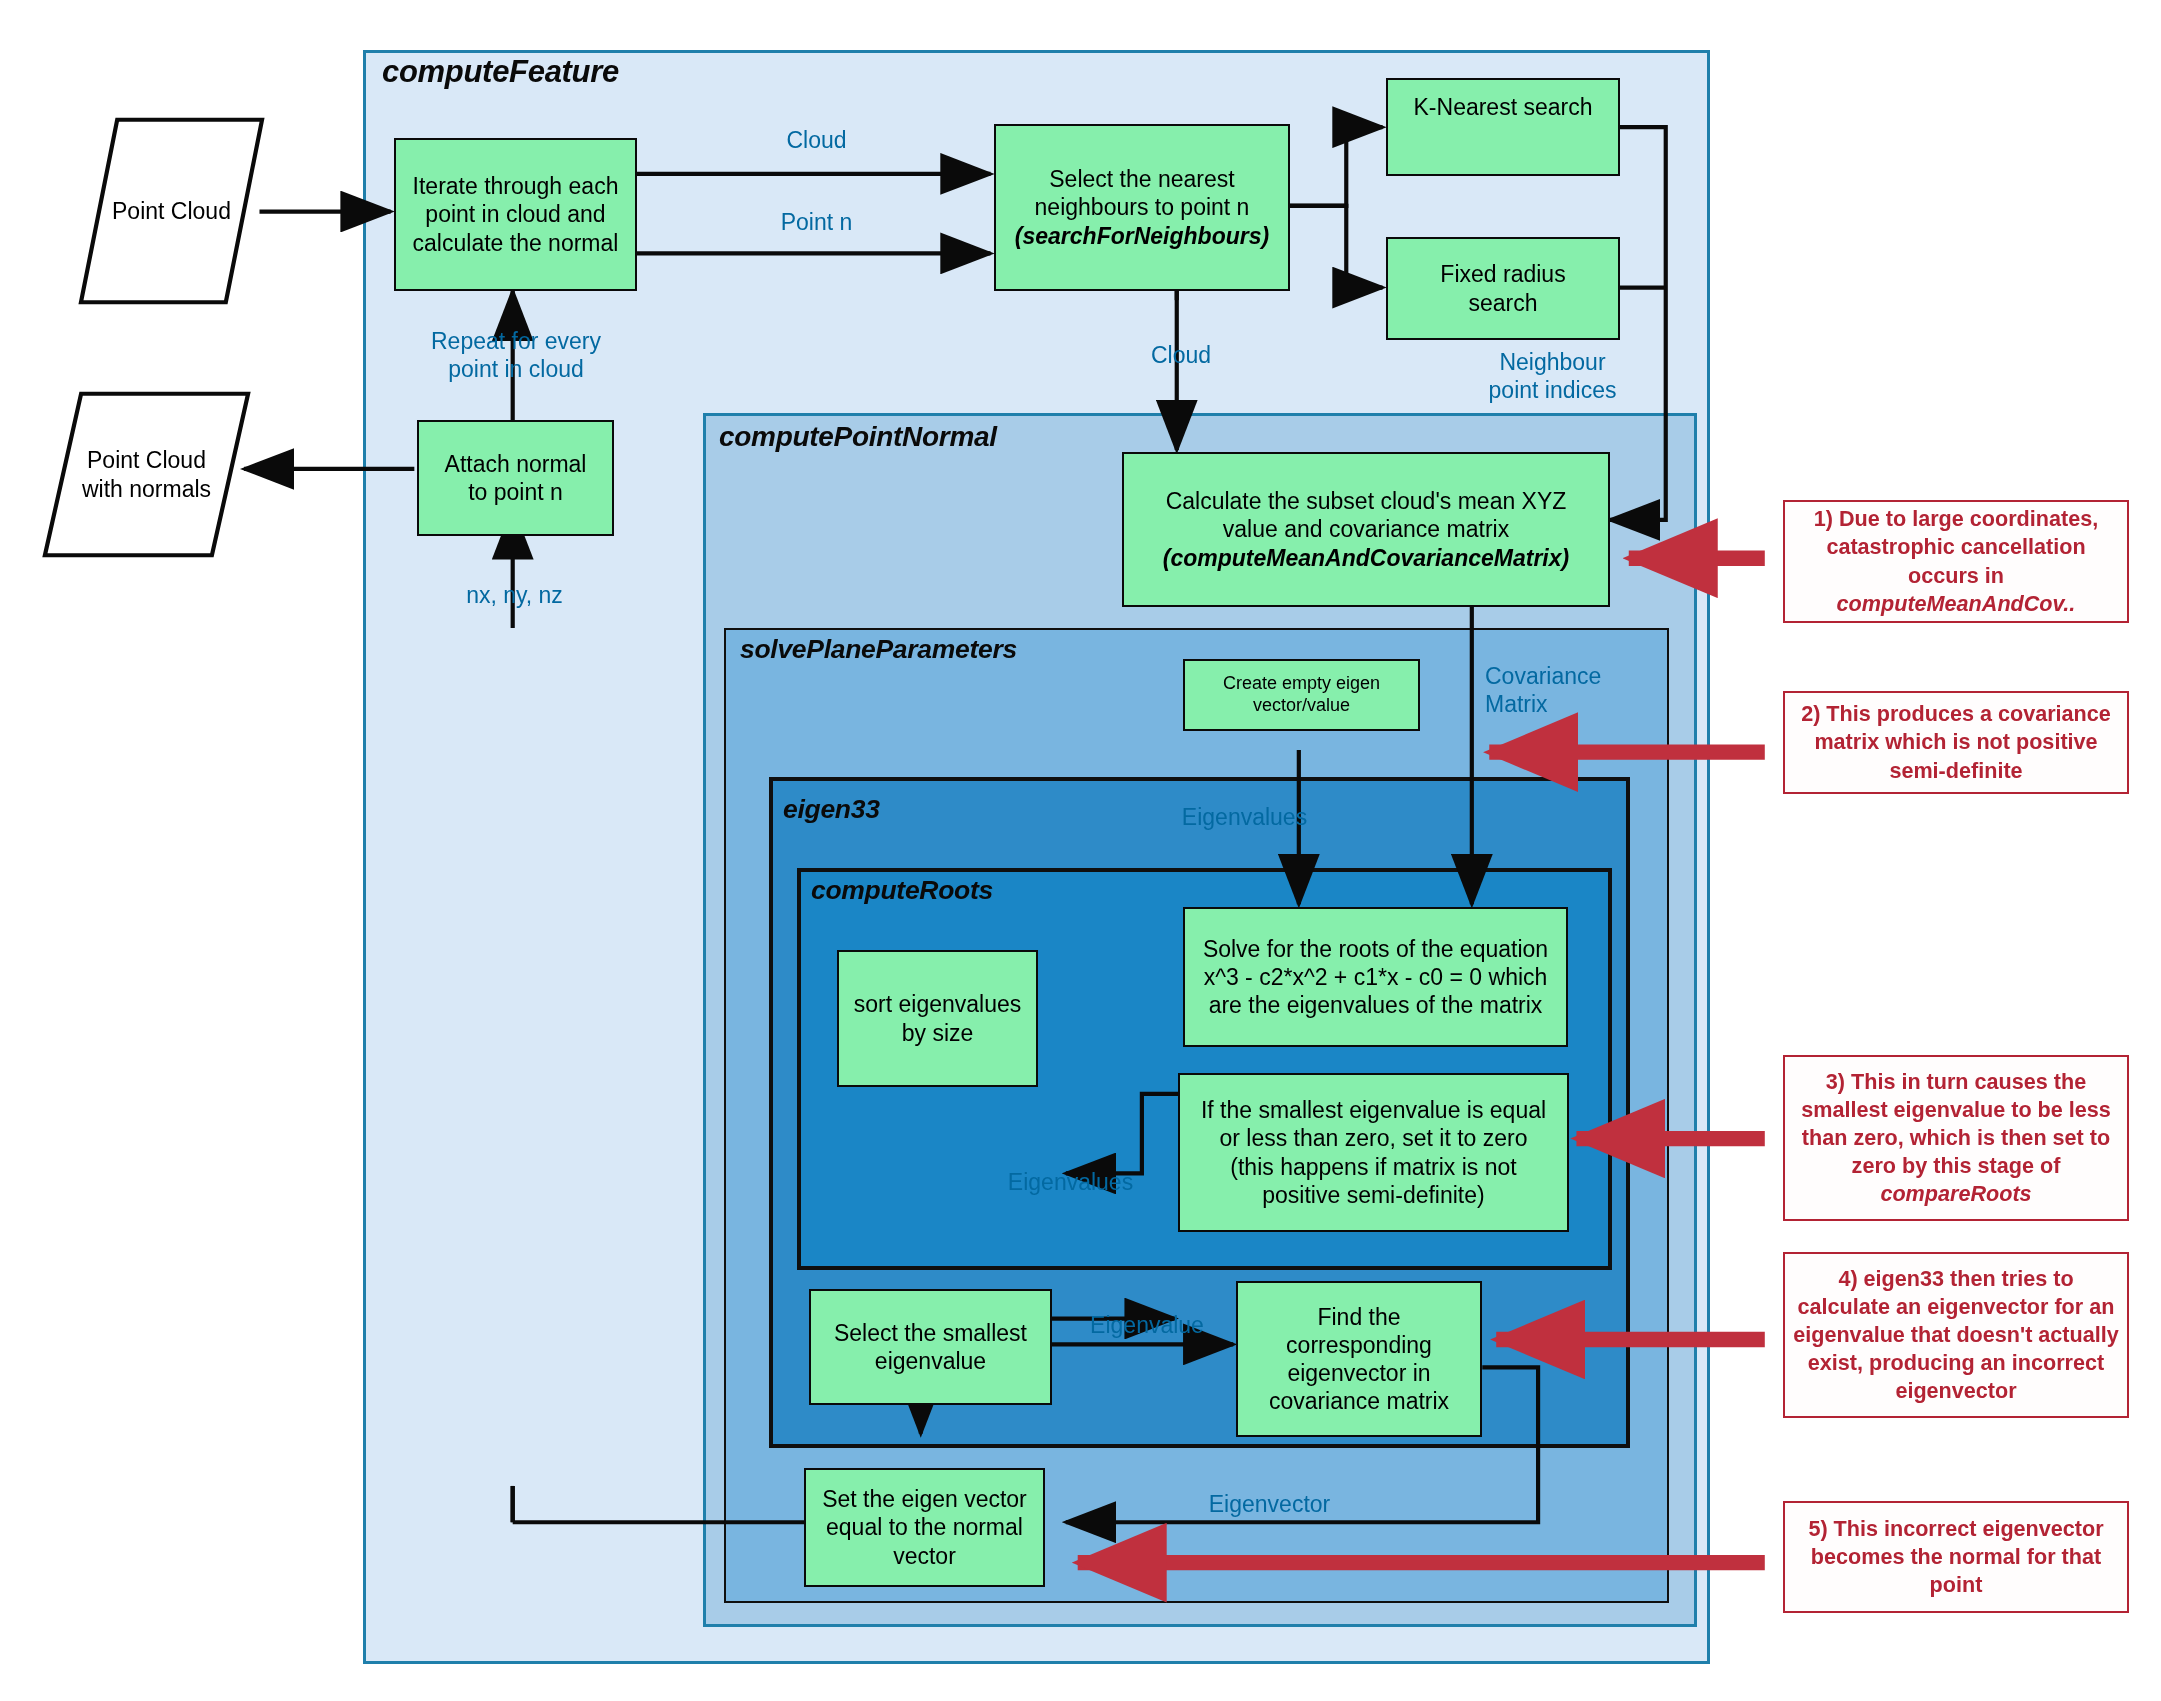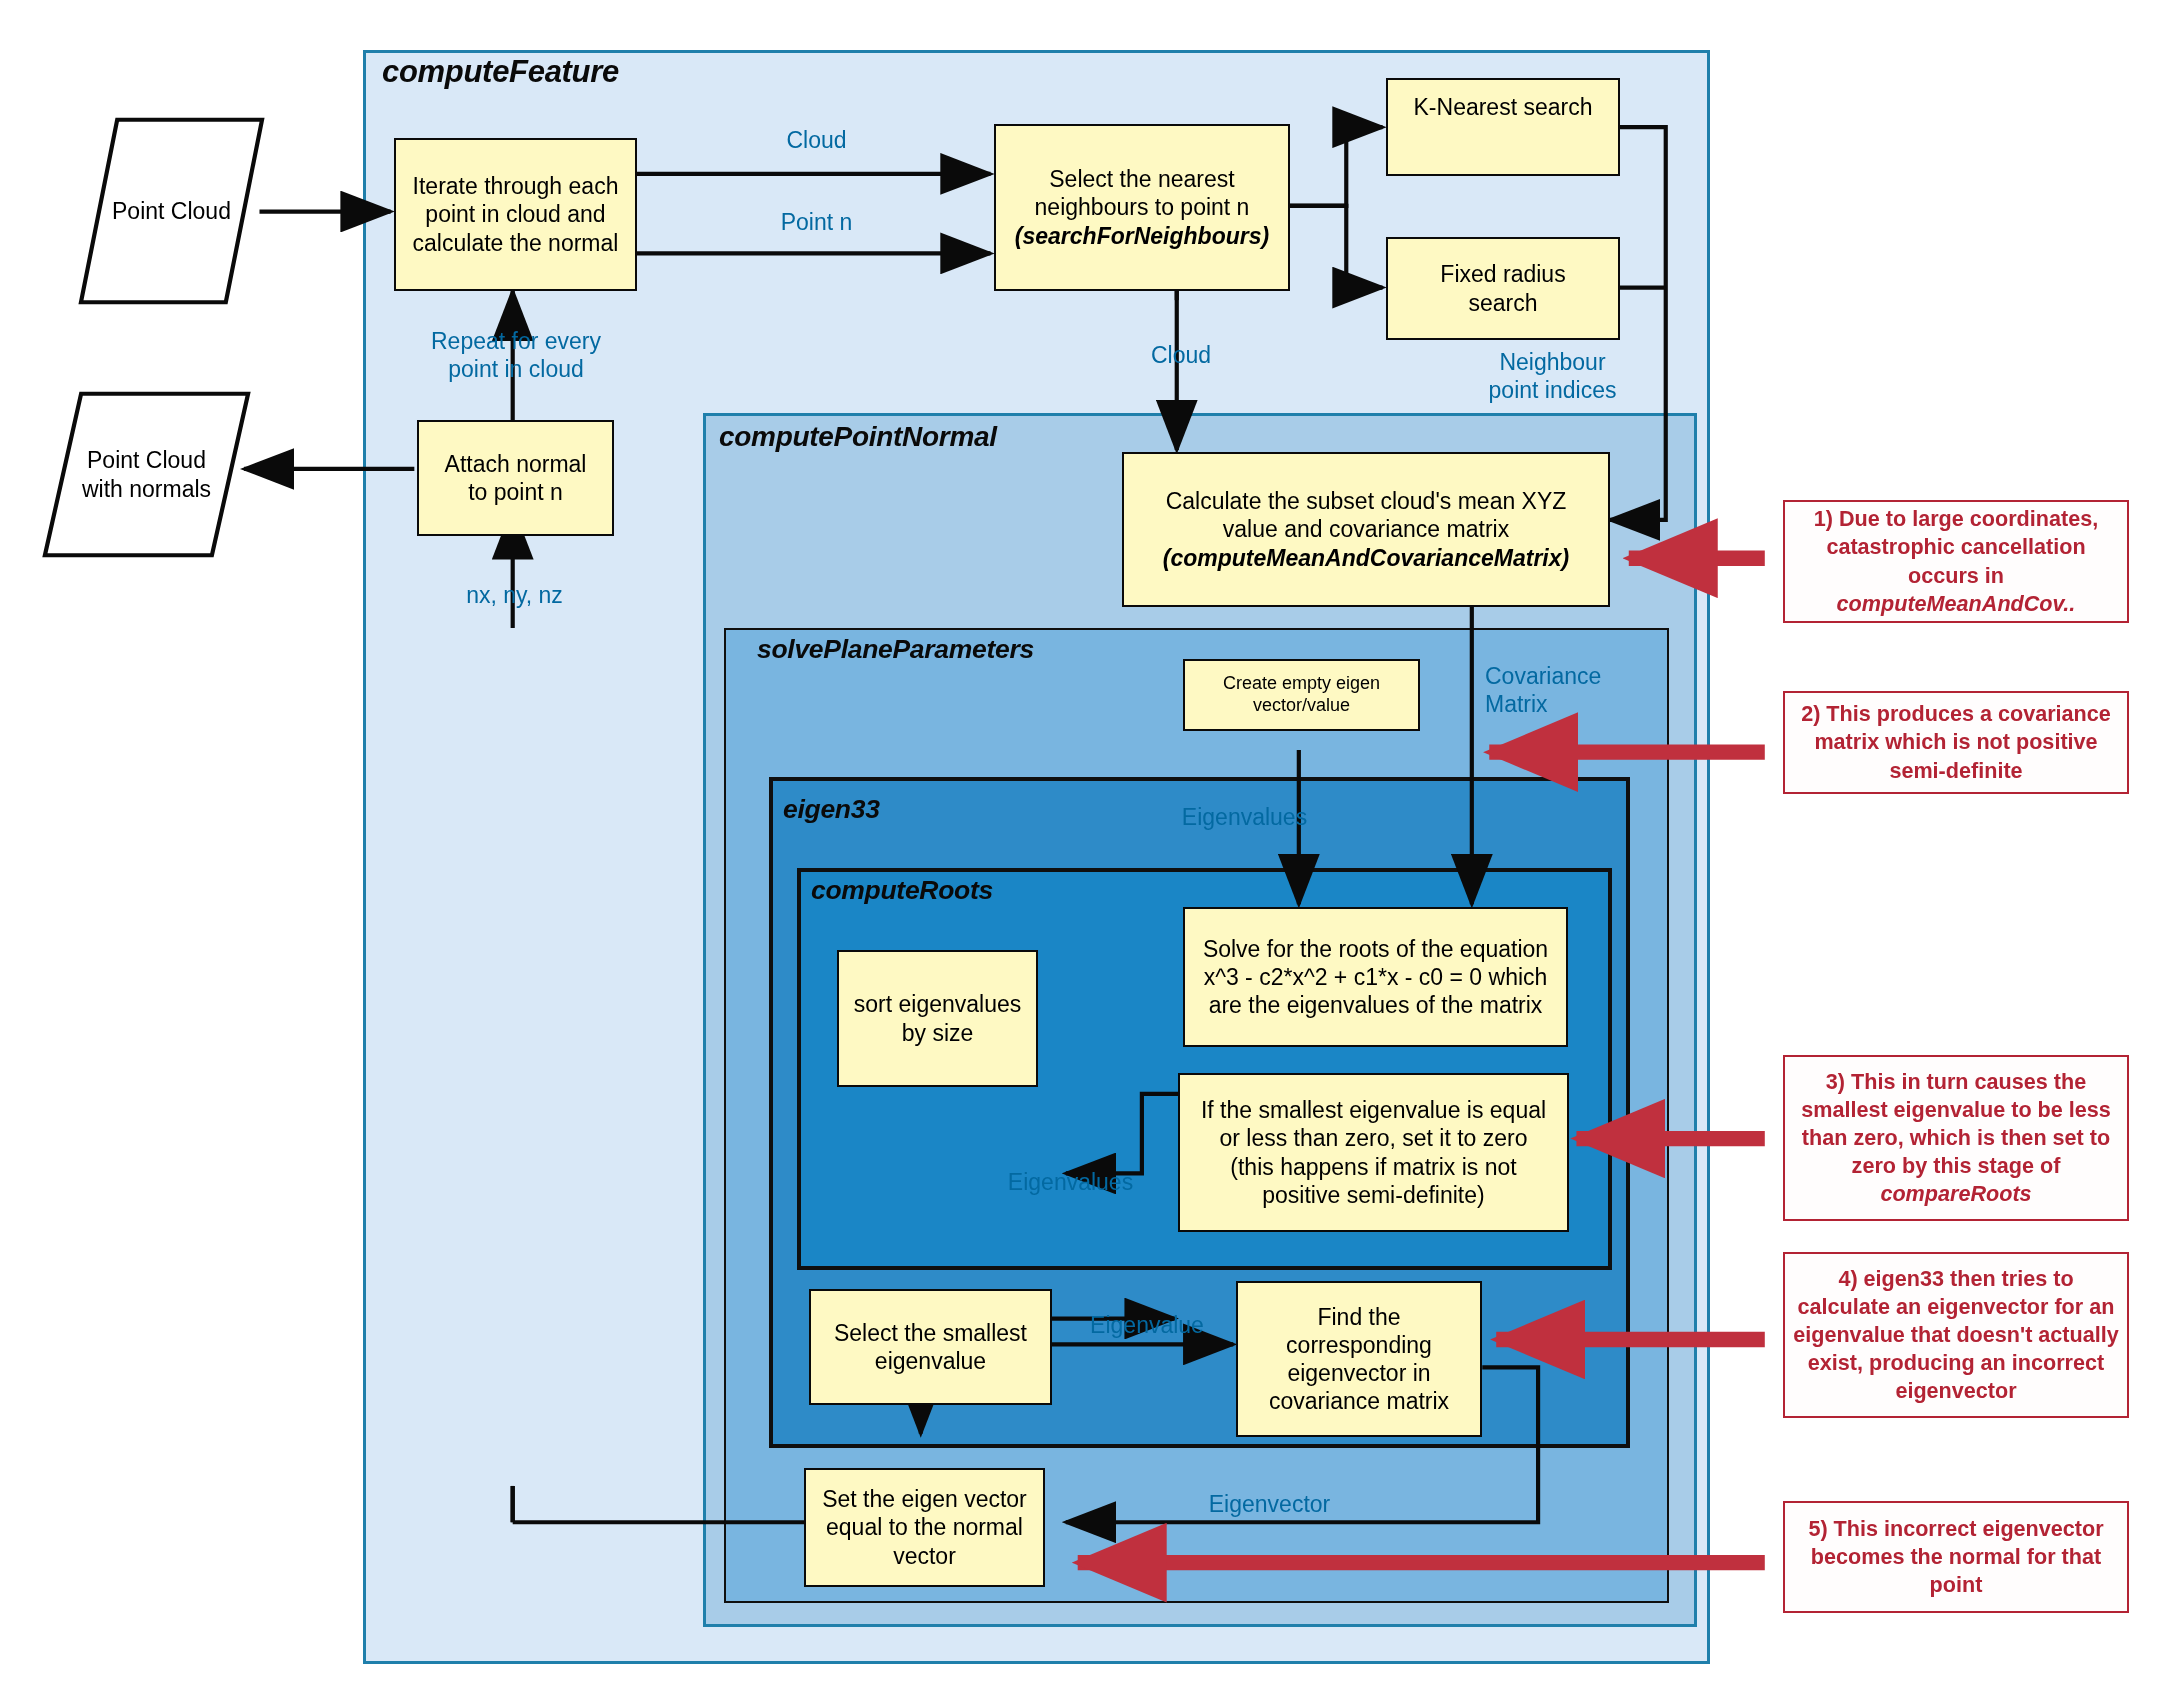--- a/index.html
+++ b/index.html
@@ -13,21 +13,21 @@
   .c-feature   {background:#d9e8f7;border:3.5px solid #1f7fab;}
   .c-pointnorm {background:#a8cce8;border:3.5px solid #1f7fab;}
   .c-solve     {background:#79b5e0;border:2.8px solid #0f0f0f;}
   .c-eigen33   {background:#2e8bc8;border:4.2px solid #0f0f0f;}
   .c-roots     {background:#1a86c6;border:4.2px solid #0f0f0f;}
 
   .ctitle{position:absolute;font-style:italic;font-weight:bold;color:#0a0a0a;
           white-space:nowrap;letter-spacing:-0.3px;}
 
   
-  .box{position:absolute;box-sizing:border-box;background:#fef9c3;border:2.8px solid #0a0a0a;
+  .box{position:absolute;box-sizing:border-box;background:#86efac;border:2.8px solid #0a0a0a;
        display:flex;align-items:center;justify-content:center;text-align:center;
        color:#000;line-height:1.22;padding:2.8px 5.6px;}
   .box .ln{display:block;}
   .box .bi{font-style:italic;font-weight:bold;}
 
   
   .para{position:absolute;}
   .para svg{position:absolute;left:0;top:0;}
   .para .ptxt{position:absolute;left:0;top:0;width:100%;height:100%;
               display:flex;flex-direction:column;align-items:center;justify-content:center;
@@ -51,21 +51,21 @@
 <div id="stage">
 
   <div class="container c-feature" style="left:363px;top:50px;width:1347px;height:1614px;"></div>
   <div class="container c-pointnorm" style="left:703px;top:413px;width:994px;height:1214px;"></div>
   <div class="container c-solve" style="left:724px;top:628px;width:945px;height:975px;"></div>
   <div class="container c-eigen33" style="left:769px;top:777px;width:861px;height:671px;"></div>
   <div class="container c-roots" style="left:797px;top:868px;width:815px;height:402px;"></div>
 
   <div class="ctitle" style="left:382px;top:54px;font-size:31px;">computeFeature</div>
   <div class="ctitle" style="left:719px;top:421px;font-size:28px;">computePointNormal</div>
-  <div class="ctitle" style="left:740px;top:634px;font-size:26.5px;margin-left:17px;">solvePlaneParameters</div>
+  <div class="ctitle" style="left:740px;top:634px;font-size:26.5px;">solvePlaneParameters</div>
   <div class="ctitle" style="left:783px;top:794px;font-size:26.5px;">eigen33</div>
   <div class="ctitle" style="left:811px;top:875px;font-size:26.5px;">computeRoots</div>
 
   <svg class="ovl" viewBox="0 0 3098 2438">
     <defs>
       <marker id="ah" markerWidth="13" markerHeight="10" refX="12" refY="5" orient="auto" markerUnits="strokeWidth">
         <path d="M0,0 L13,5 L0,10 z" fill="#0a0a0a"></path>
       </marker>
       <marker id="ahr" markerWidth="6.2" markerHeight="5.2" refX="5.8" refY="2.6" orient="auto" markerUnits="strokeWidth">
         <path d="M0,0 L6.2,2.6 L0,5.2 z" fill="#c0303e"></path>

